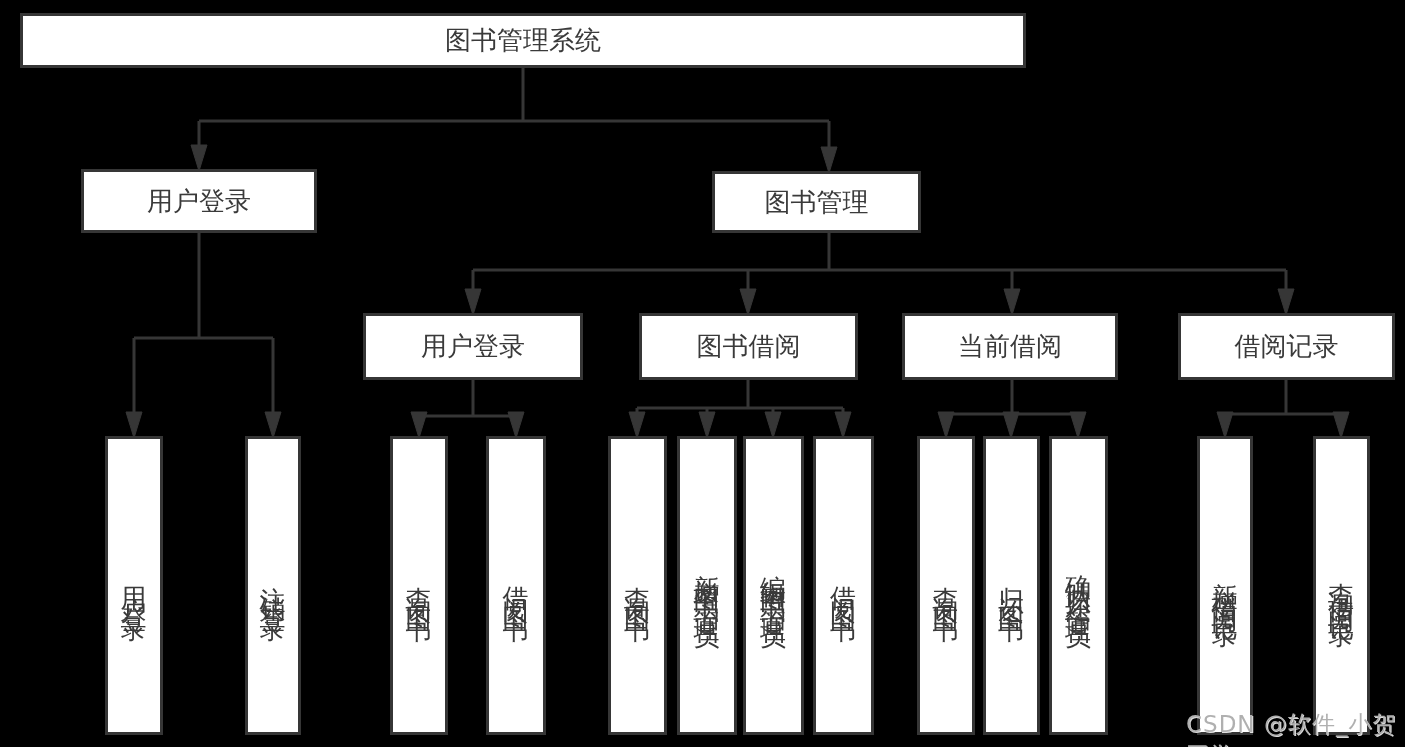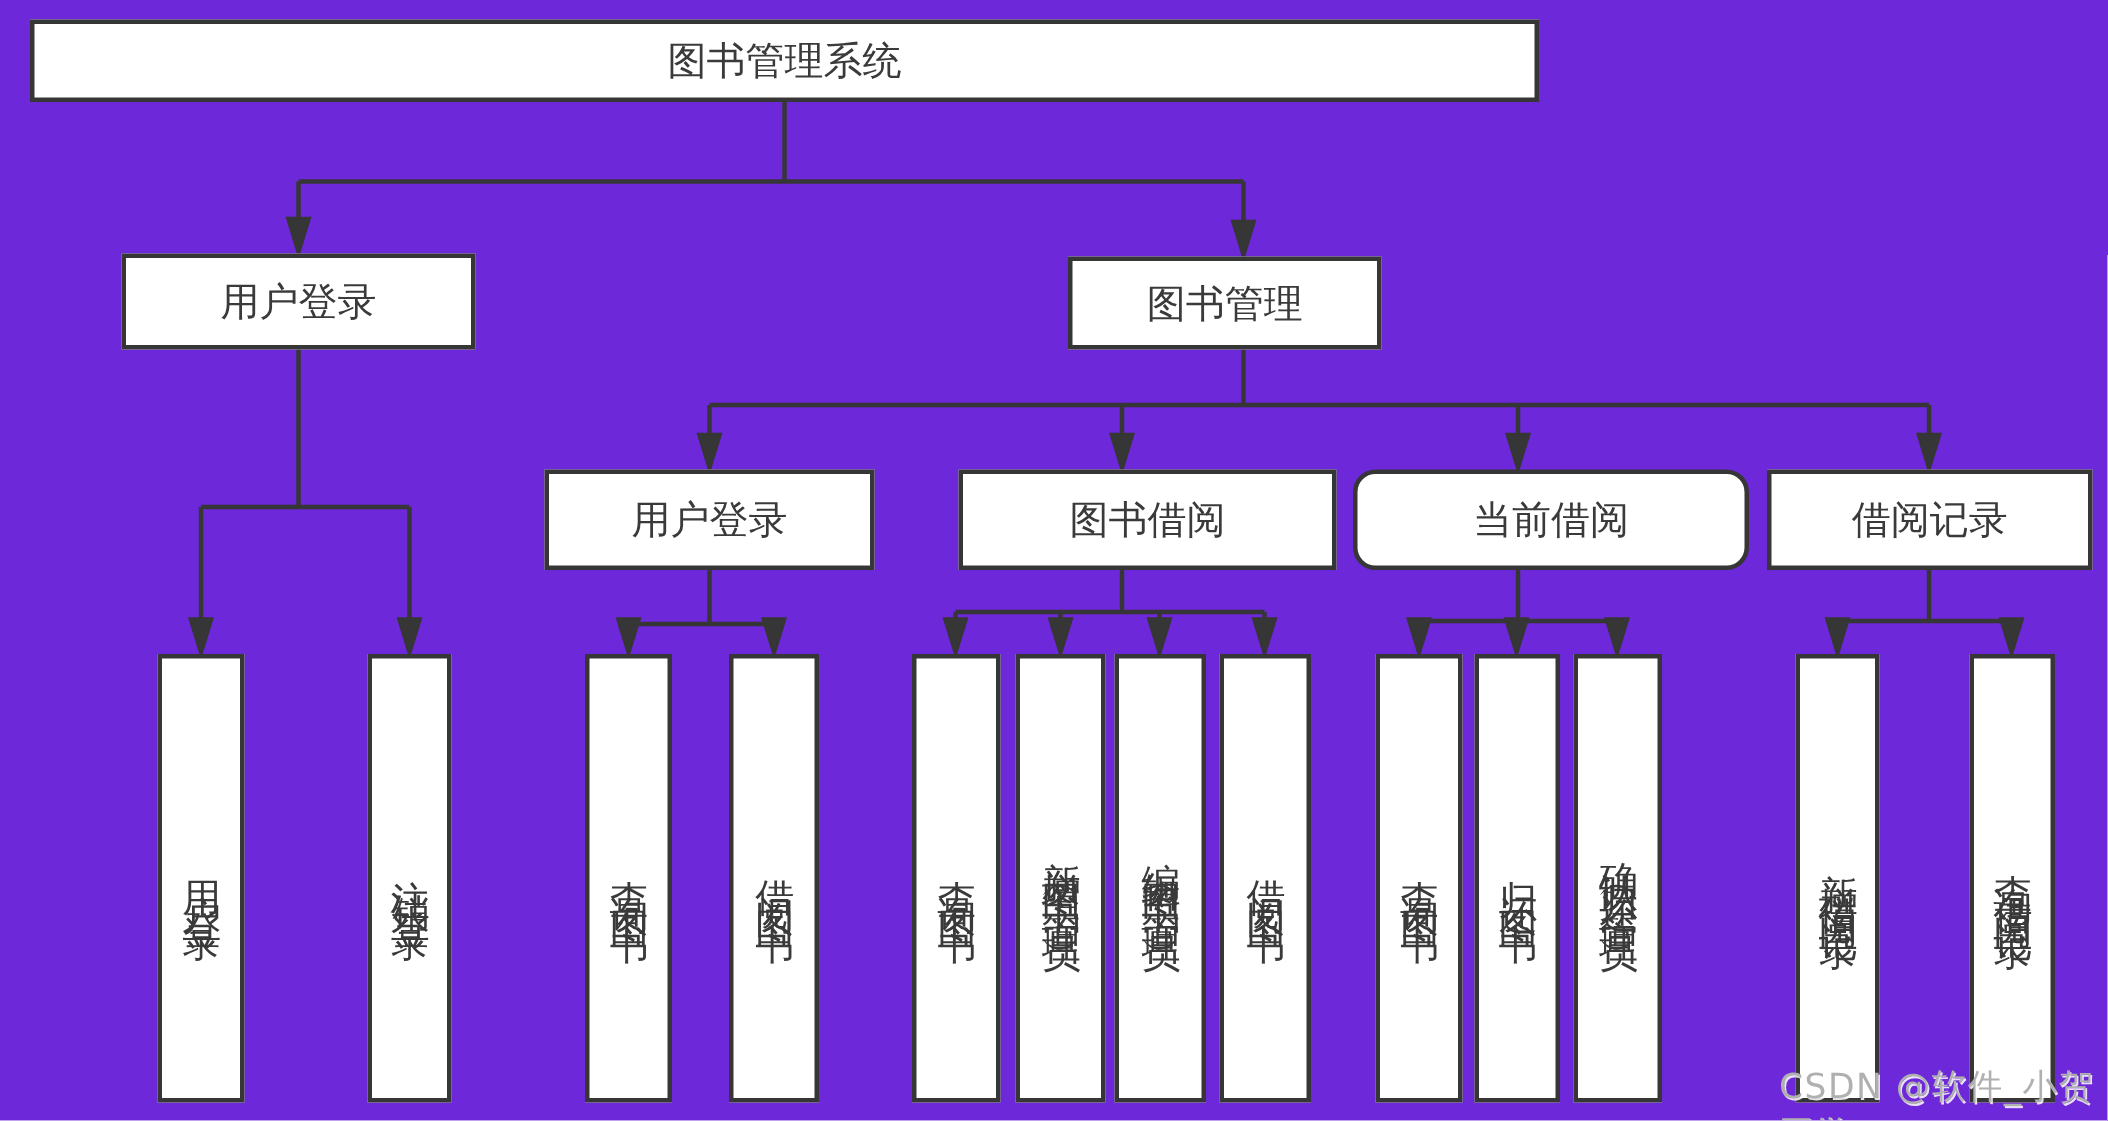--- a/index.html
+++ b/index.html
@@ -1,17 +1,17 @@
 <!DOCTYPE html>
 <html><head>
 <meta charset="utf-8">
 <style>
   html,body{margin:0;padding:0;background:#ffffff;}
   .stage{
-    position:relative;width:1405px;height:747px;background:#6d28d9;
+    position:relative;width:1405px;height:747px;background:#000000;
     font-family:"DejaVu Sans",sans-serif;overflow:hidden;
   }
   .wires{position:absolute;left:0;top:0;z-index:0;}
   .wires line{stroke:#363636;stroke-width:3;}
   .wires polygon{fill:#363636;stroke:#363636;}
   .box{
     position:absolute;box-sizing:border-box;background:#ffffff;
     border:3px solid #363636;display:flex;align-items:center;justify-content:center;
     z-index:1;color:#3a3a3a;font-size:26px;white-space:nowrap;
   }
@@ -86,22 +86,22 @@
     <polygon points="1217,412 1233,412 1225,438"></polygon>
     <polygon points="1333,412 1349,412 1341,438"></polygon>
   </svg>
 
   <div class="box" style="left:20px;top:13px;width:1006px;height:55px;">图书管理系统</div>
 
   <div class="box" style="left:81px;top:169px;width:236px;height:64px;">用户登录</div>
   <div class="box" style="left:712px;top:171px;width:209px;height:62px;">图书管理</div>
 
   <div class="box" style="left:363px;top:313px;width:220px;height:67px;">用户登录</div>
-  <div class="box" style="left:639px;top:313px;width:252px;height:67px;">图书借阅</div>
-  <div class="box" style="left:902px;top:313px;width:264px;height:67px;border-radius:15px;">当前借阅</div>
+  <div class="box" style="left:639px;top:313px;width:219px;height:67px;">图书借阅</div>
+  <div class="box" style="left:902px;top:313px;width:216px;height:67px;">当前借阅</div>
   <div class="box" style="left:1178px;top:313px;width:217px;height:67px;">借阅记录</div>
 
   <div class="box vert" style="left:105px;top:436px;width:58px;height:299px;">
     <span class="sp4">用户登录</span>
     </div>
   <div class="box vert" style="left:245px;top:436px;width:56px;height:299px;">
     <span class="sp4">注销登录</span>
     </div>
 
   <div class="box vert" style="left:390px;top:436px;width:58px;height:299px;">

